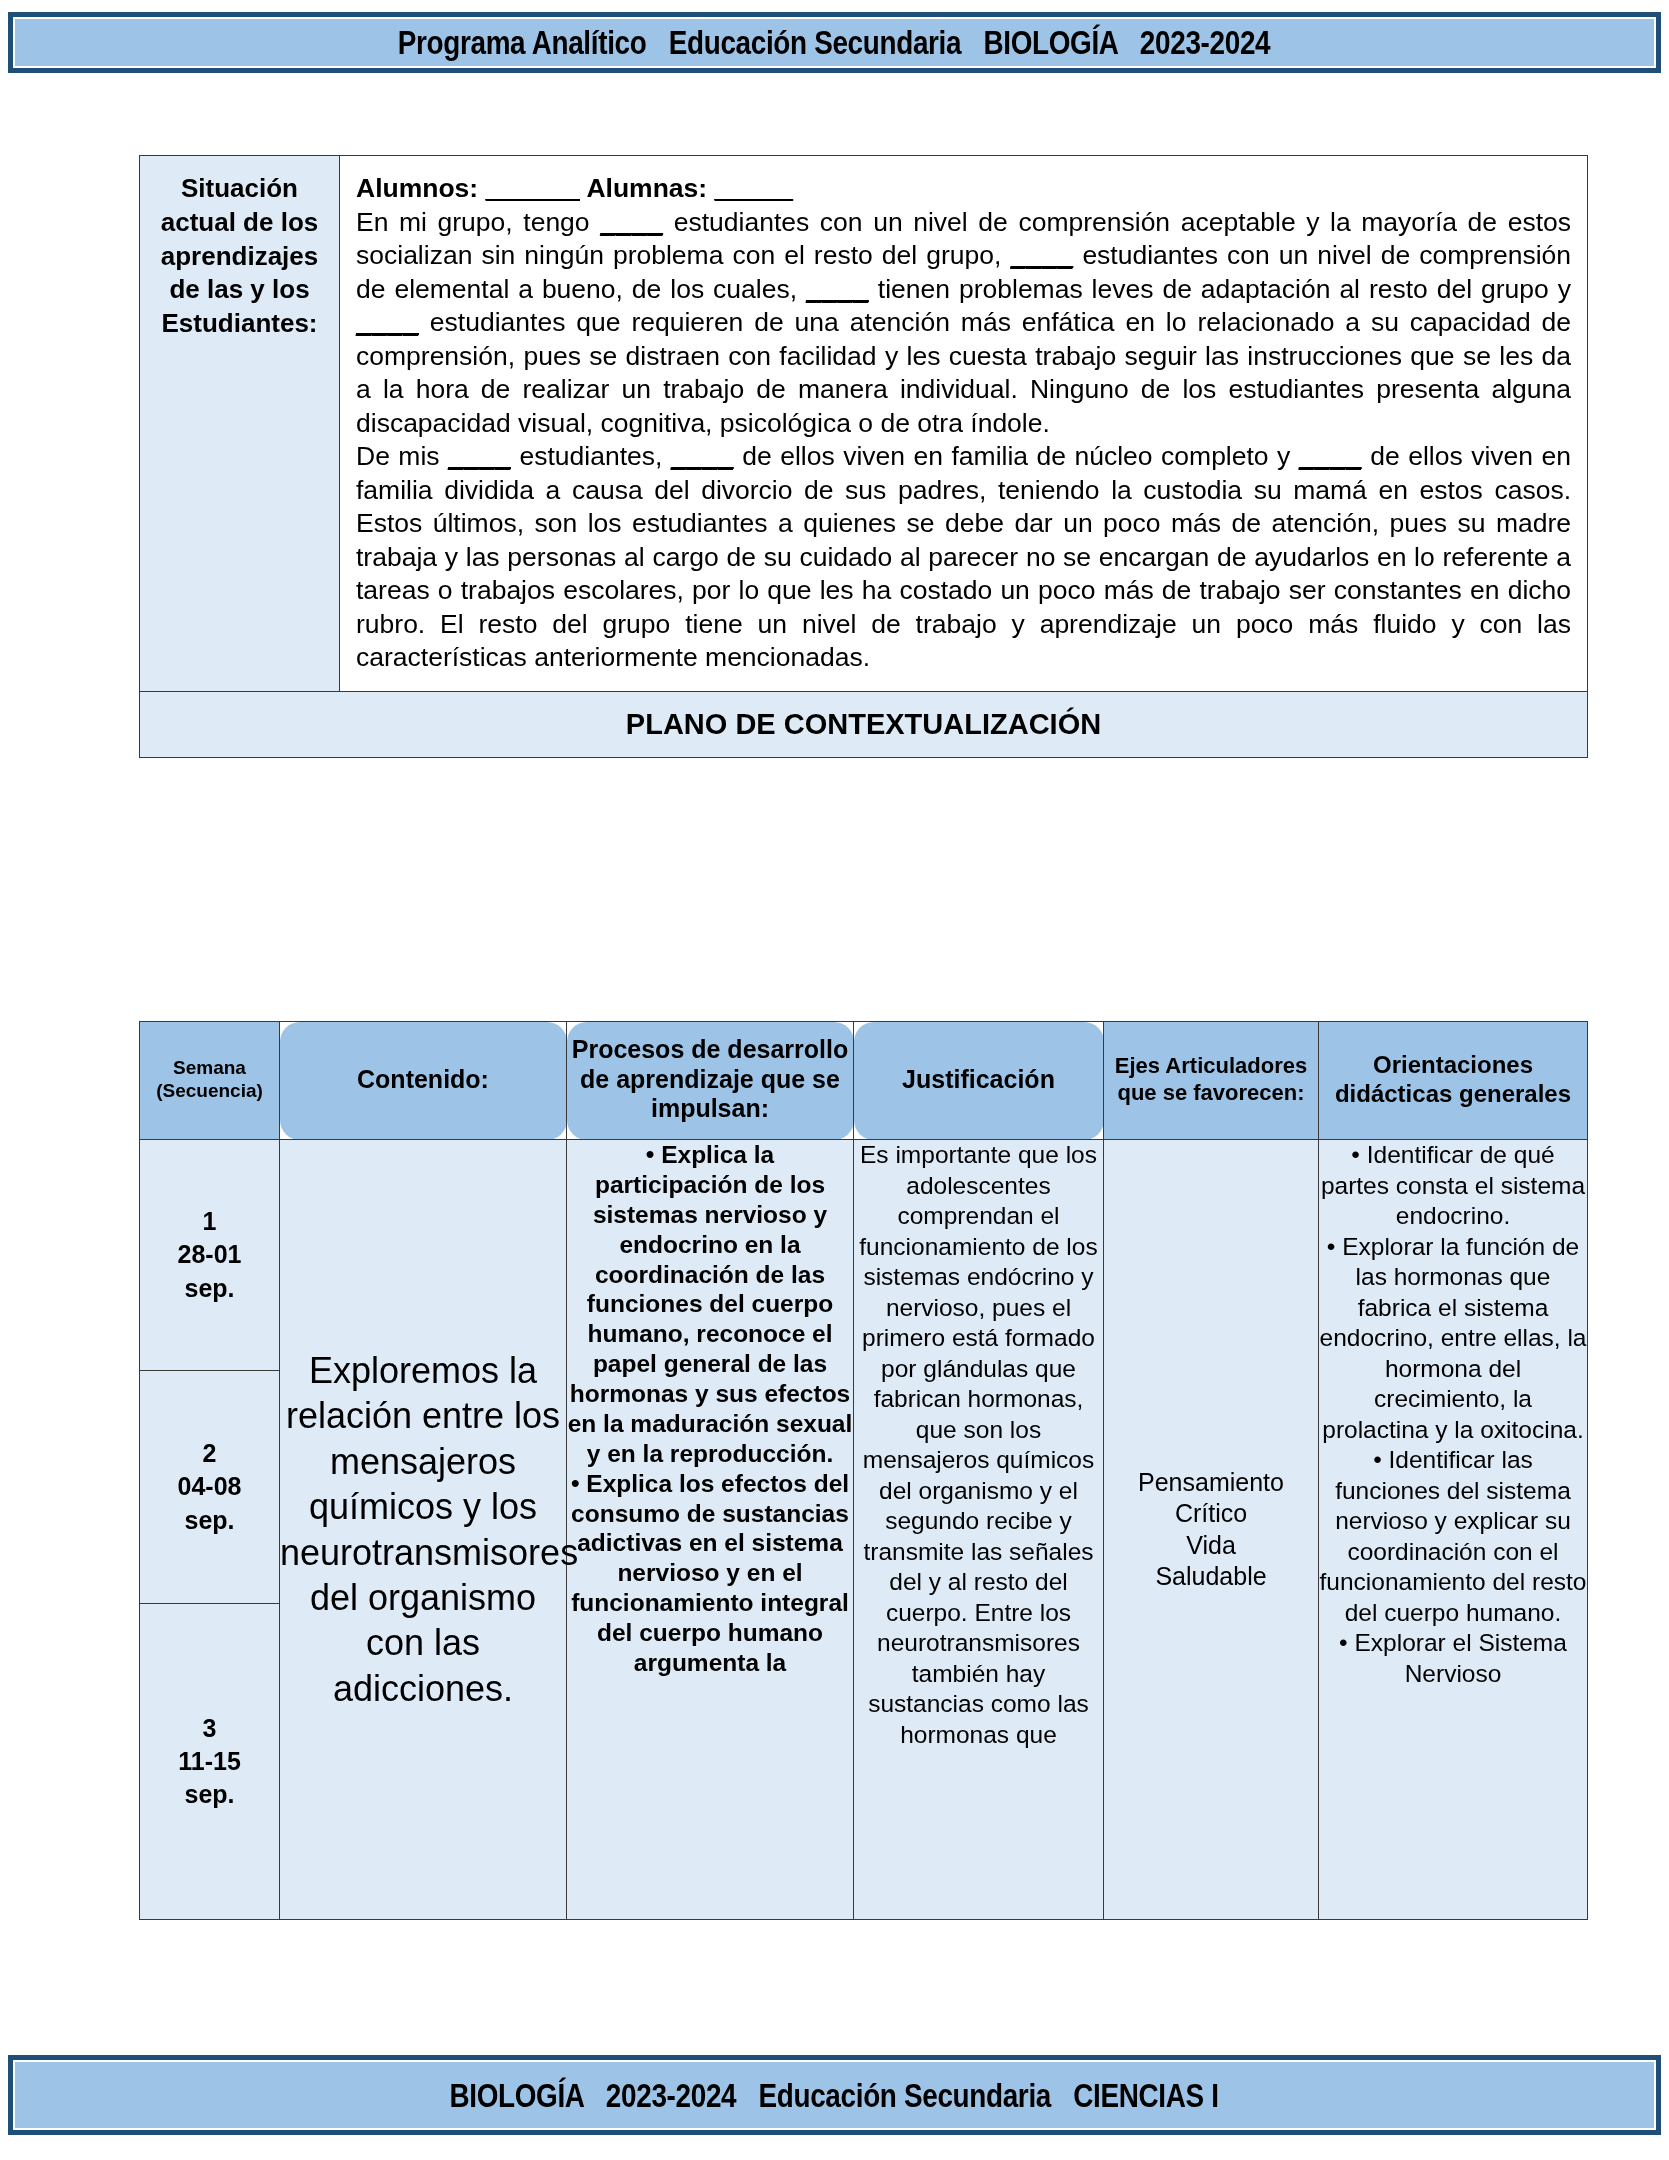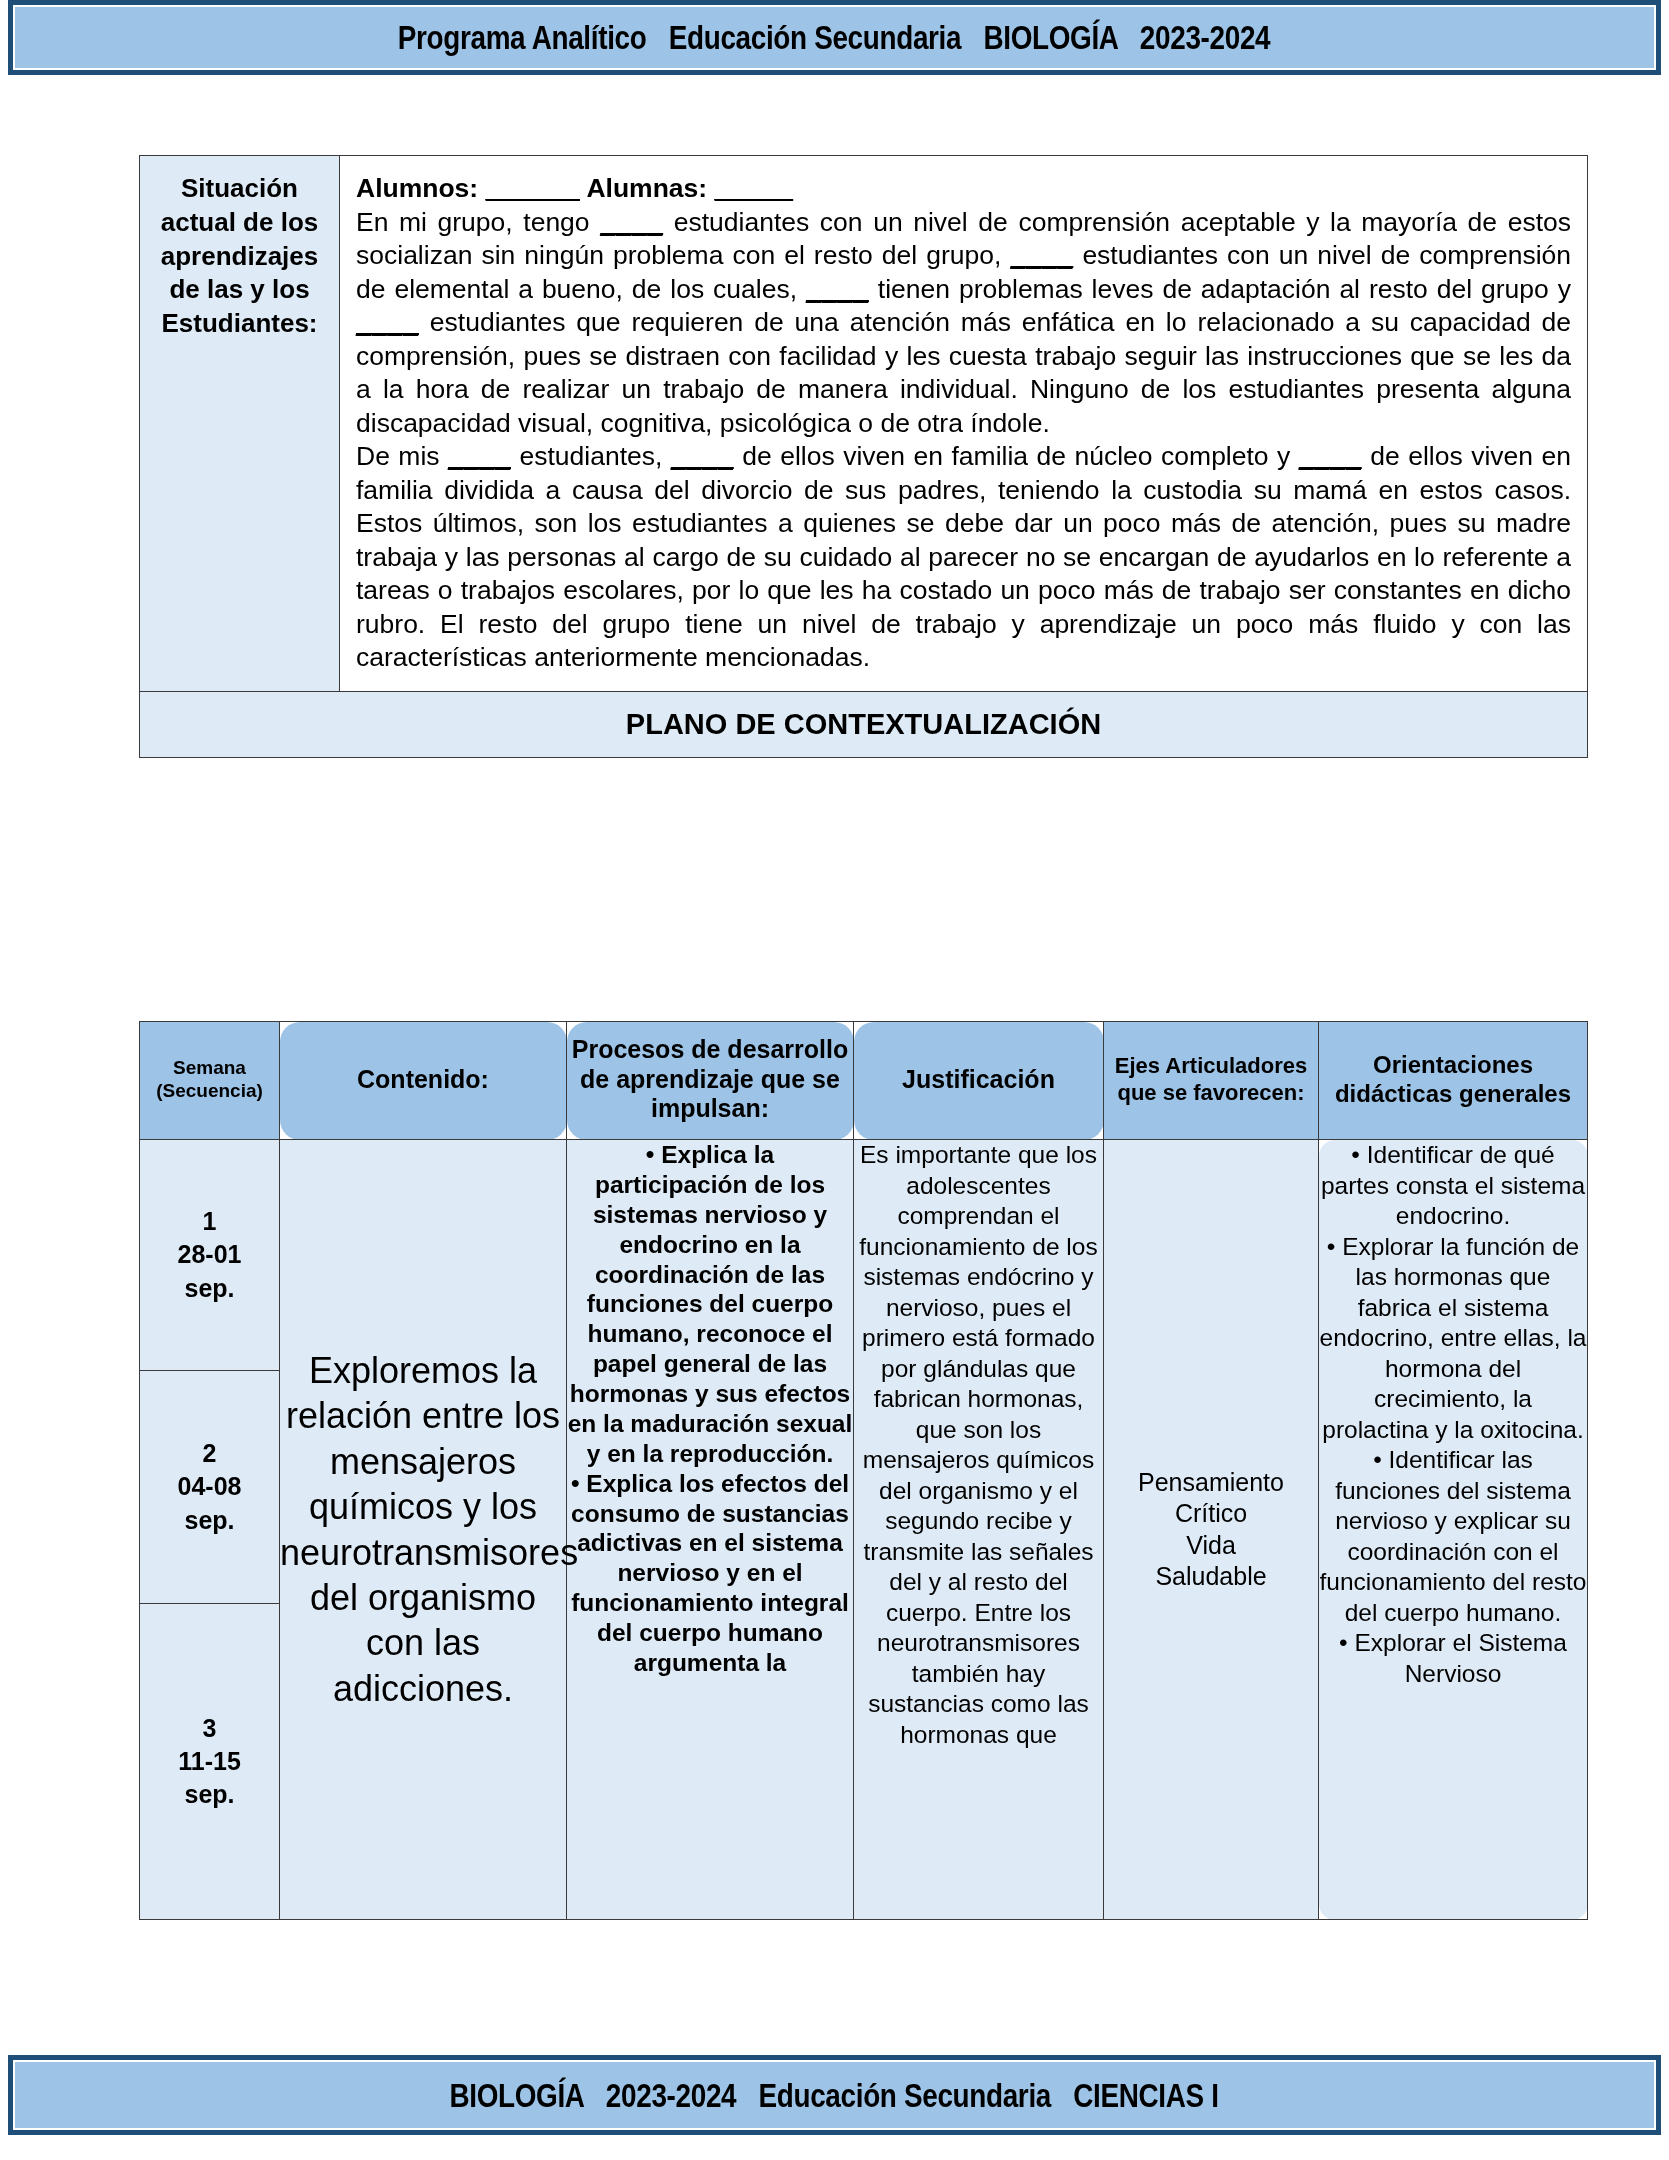--- a/index.html
+++ b/index.html
@@ -30,21 +30,21 @@
   }
   .banner-inner {
     border: 2px solid #ffffff;
     width: 100%;
     height: 100%;
     box-sizing: border-box;
     display: flex;
     align-items: center;
     justify-content: center;
   }
-  #doc-header { top: 0; height: 75px; }
+  #doc-header { top: 12px; height: 61px; }
   #doc-footer { top: 2055px; height: 80px; }
   .banner-text {
     font-size: 34px;
     font-weight: bold;
     letter-spacing: -0.4px;
     white-space: pre;
     transform: scaleX(0.82);
     transform-origin: center;
     color: #000;
   }
@@ -164,21 +164,20 @@
     vertical-align: middle;
     font-size: 25px;
     line-height: 1.26;
     padding: 0 4px;
   }
   .c-orient {
     vertical-align: top;
     font-size: 24.5px;
     line-height: 1.245;
     padding: 6px 4px 0 4px;
-    border-radius: 16px;
   }
   .clip-cell { overflow: hidden; }
 </style>
 </head>
 <body>
 
 <div id="doc-header" class="banner">
   <div class="banner-inner">
     <span class="banner-text">Programa Analítico   Educación Secundaria   BIOLOGÍA   2023-2024</span>
   </div>

